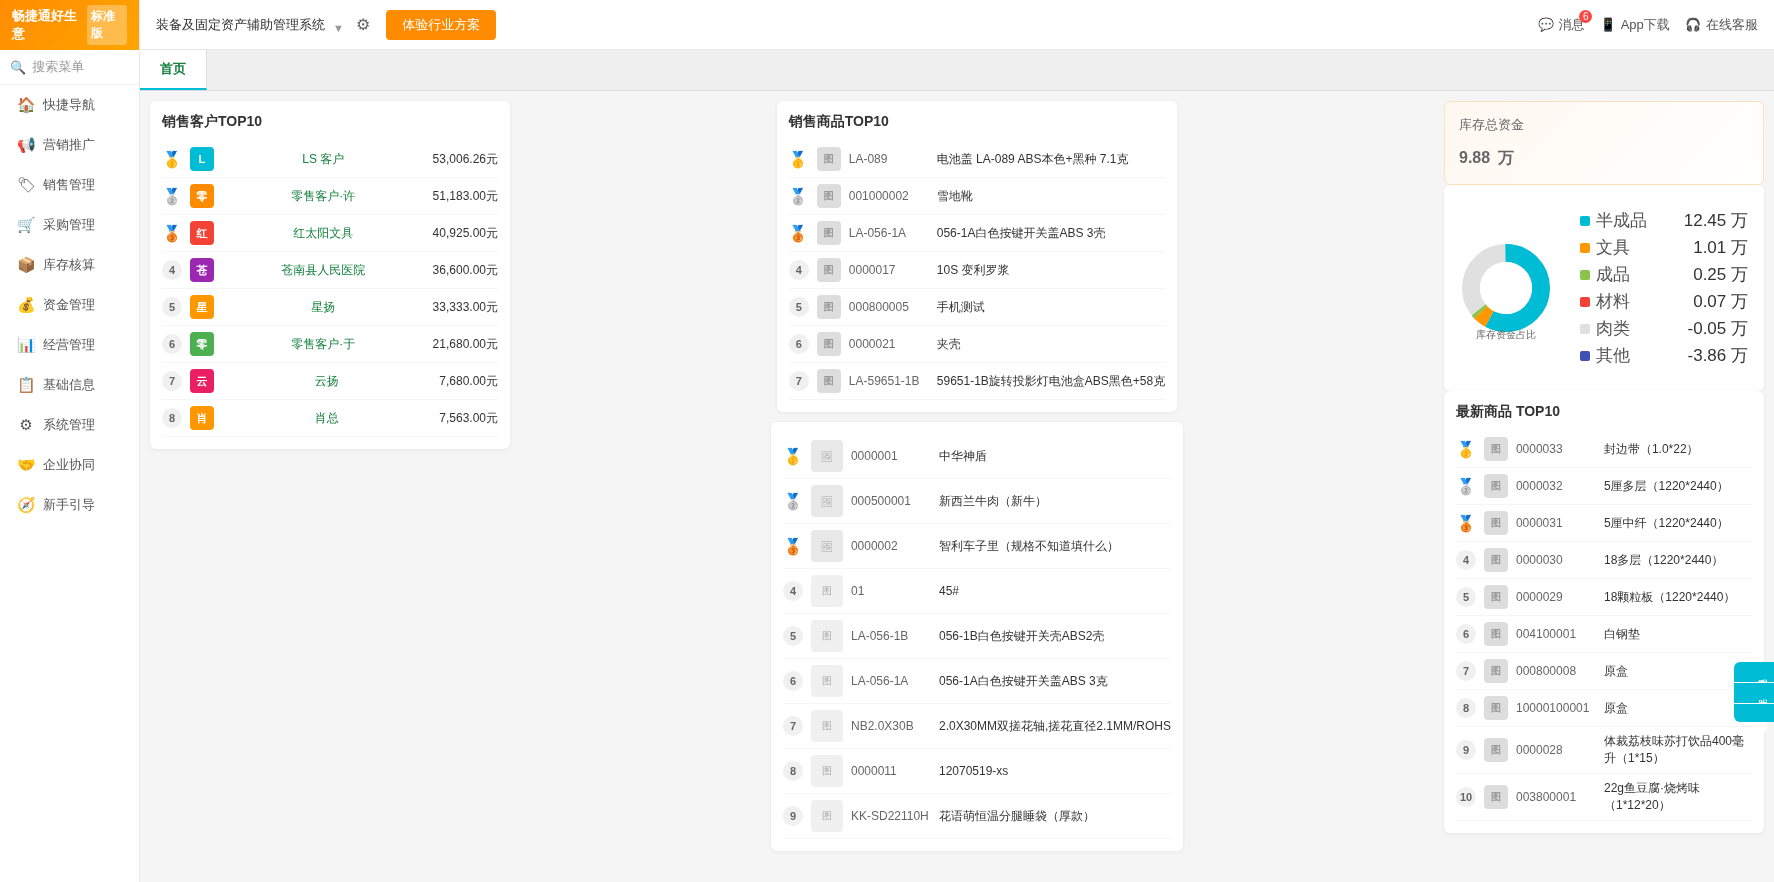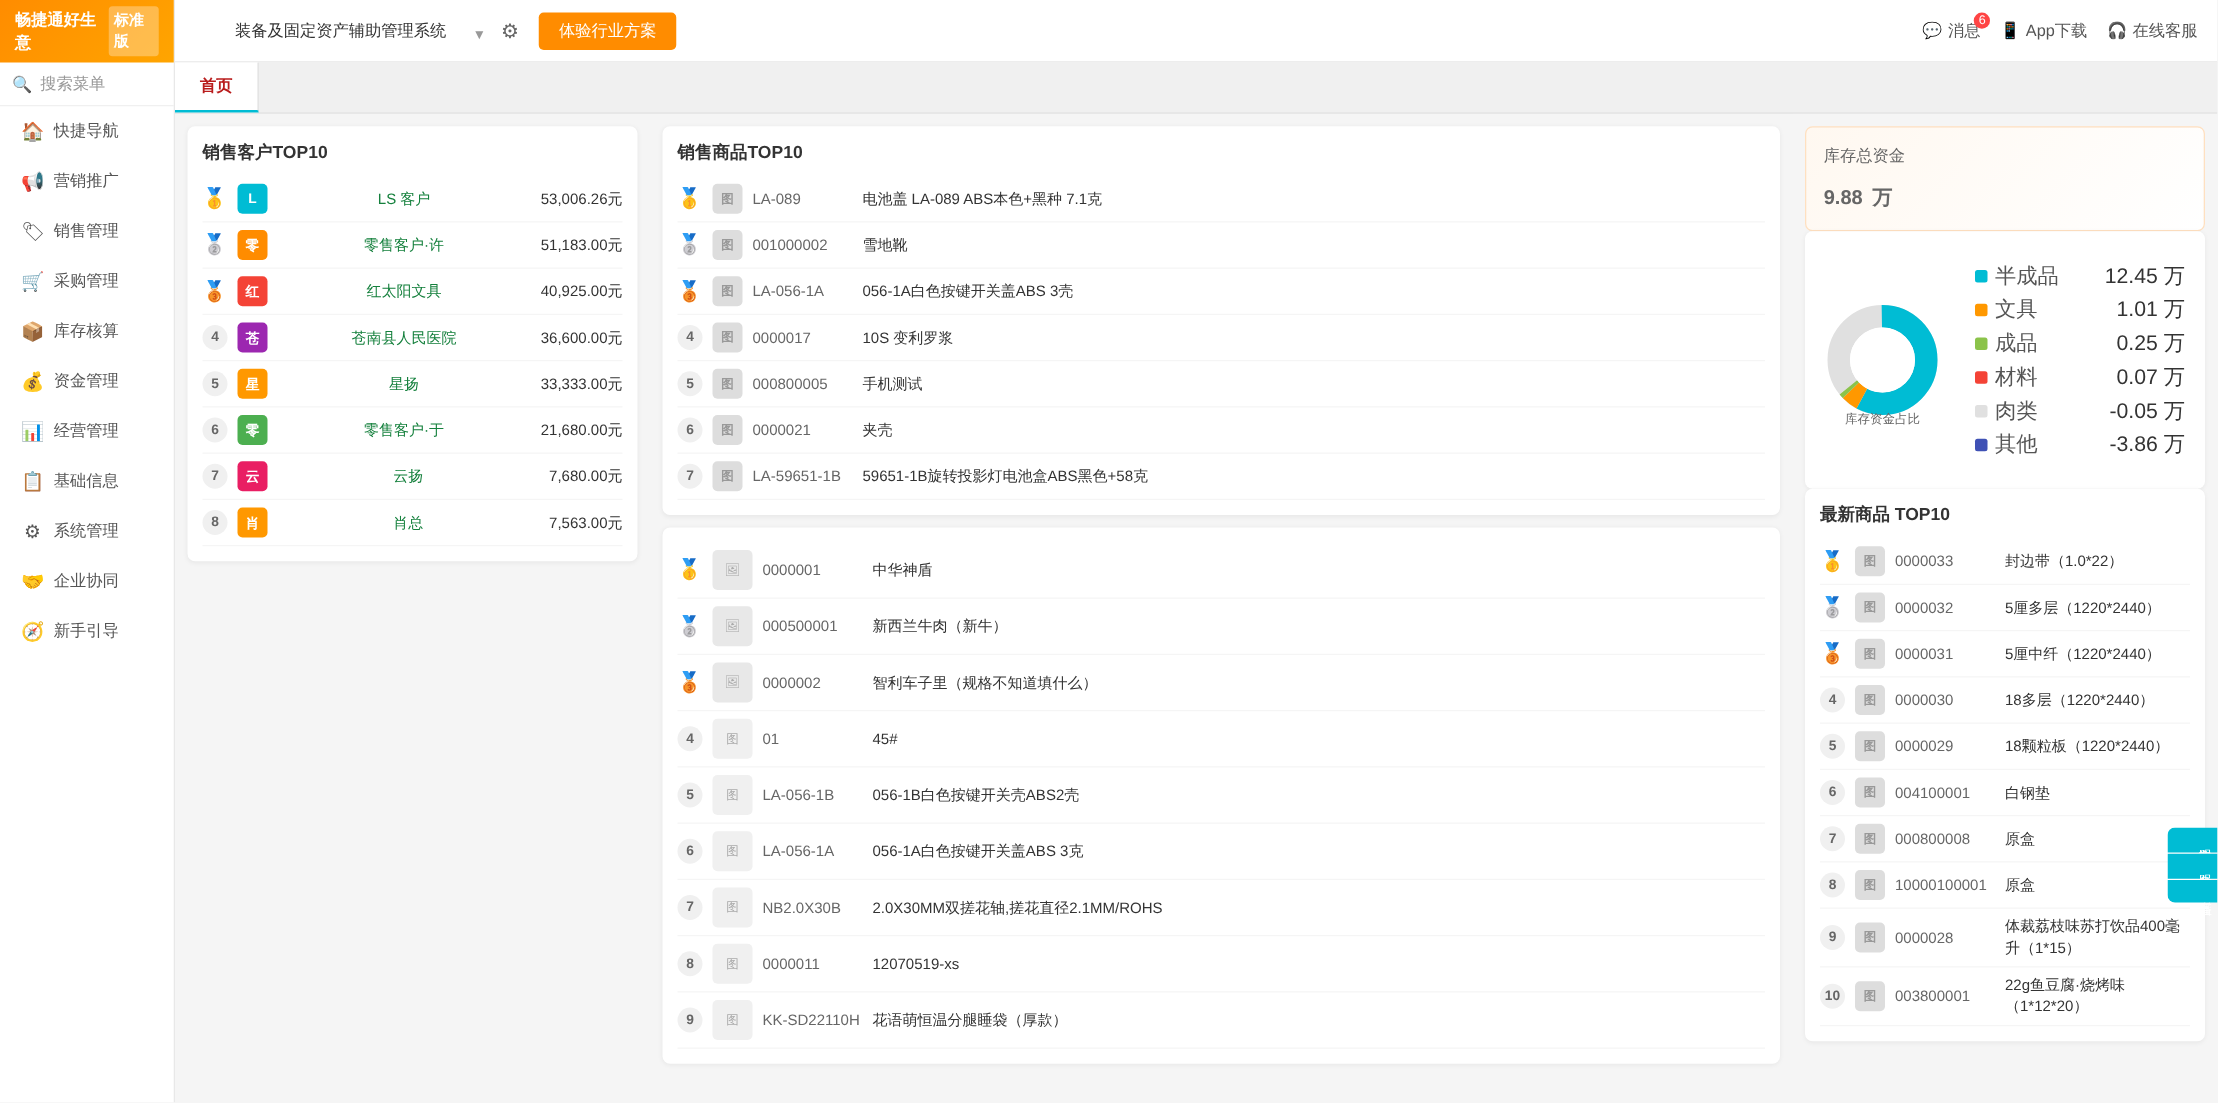--- a/index.html
+++ b/index.html
@@ -67,24 +67,23 @@
       height: 50px;
       display: flex;
       align-items: center;
       padding: 0 16px;
       border-bottom: 1px solid #e8e8e8;
       gap: 12px;
     }
     .topbar-sys {
       display: flex;
       align-items: flex-end;
-      gap: 21px;
+      gap: 8px;
       color: #333;
       font-size: 13px;
-      margin-left: 32px;
     }
     .topbar-arrow { color: #999; font-size: 11px; }
     .topbar-gear { color: #666; cursor: pointer; font-size: 16px; }
     .topbar-btn {
       background: #ff8c00;
       color: #fff;
       border: none;
       padding: 6px 16px;
       border-radius: 4px;
       cursor: pointer;
@@ -126,21 +125,21 @@
     }
     .nav-tab {
       padding: 10px 20px;
       cursor: pointer;
       font-size: 13px;
       color: #555;
       border-right: 1px solid #ddd;
     }
     .nav-tab.active {
       background: #fff;
-      color: #b91c1c;
+      color: #15803d;
       font-weight: bold;
       border-bottom: 2px solid #00bcd4;
     }
 
     
     .content {
       flex: 1;
       display: flex;
       overflow: hidden;
       background: #f5f5f5;
@@ -158,20 +157,21 @@
     }
 
     
     .mid-panel {
       flex: 1;
       overflow-y: auto;
       padding: 10px;
       display: flex;
       flex-direction: column;
       gap: 10px;
+      align-items: center;
     }
 
     
     .right-panel {
       flex: 0 0 340px;
       overflow-y: auto;
       padding: 10px;
       display: flex;
       flex-direction: column;
       background: #f5f5f5;

